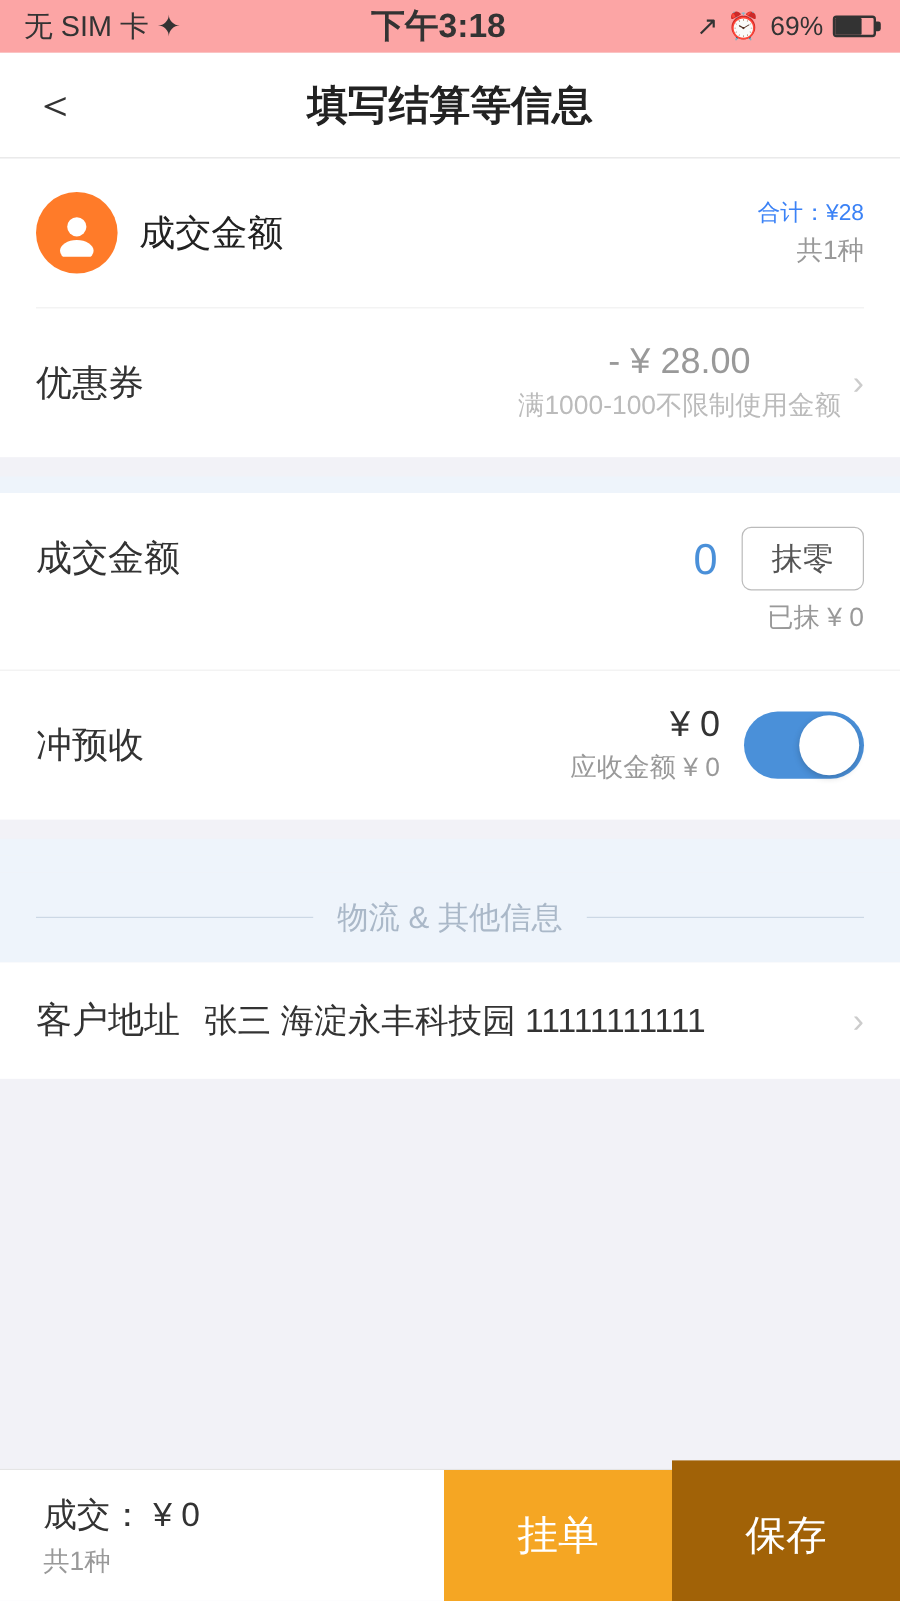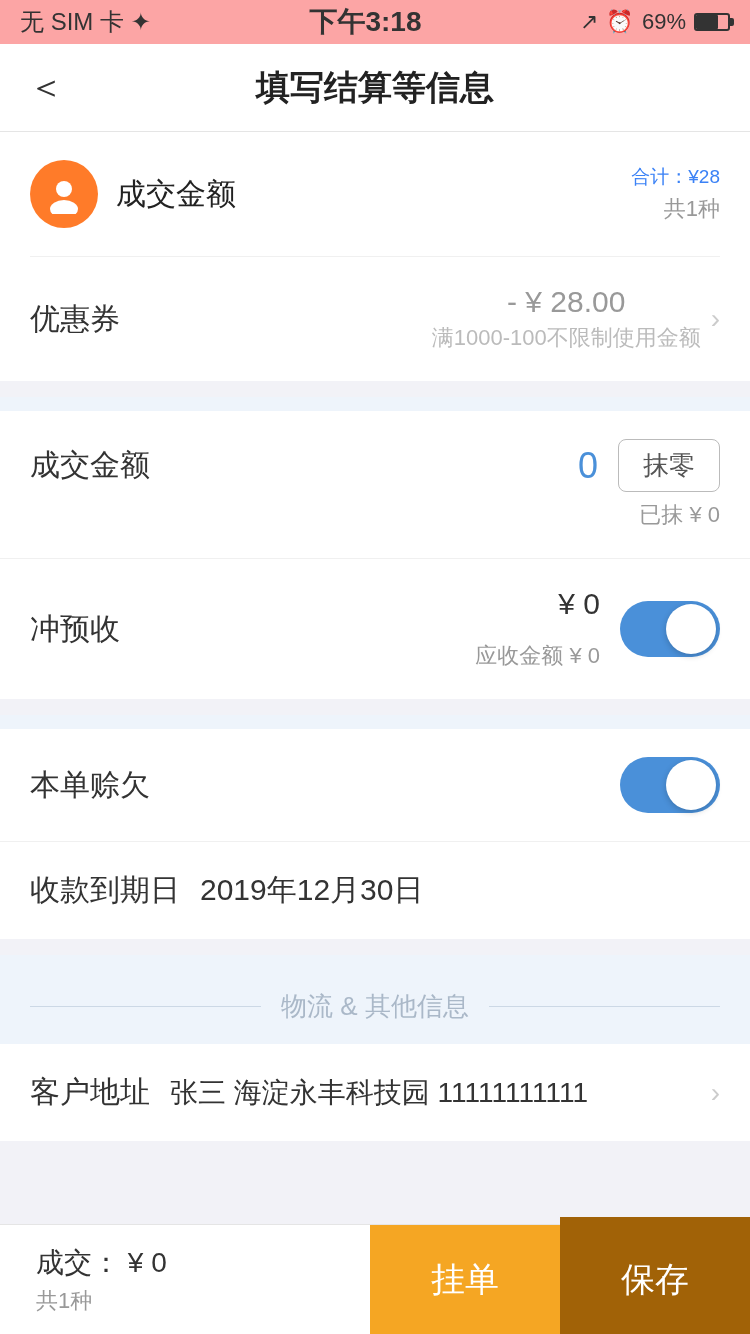--- a/index.html
+++ b/index.html
@@ -189,21 +189,21 @@
       border-top: 1px solid #f0f0f0;
     }
     .prepaid-label { font-size: 30px; color: #333; }
     .prepaid-right {
       display: flex;
       align-items: center;
       gap: 20px;
     }
     .prepaid-amount-wrapper { text-align: right; }
     .prepaid-amount { font-size: 30px; color: #333; }
-    .prepaid-sub { font-size: 22px; color: #999; margin-top: 20px; }
+    .prepaid-sub { font-size: 22px; color: #999; margin-top: 4px; }
 
     
     .toggle {
       width: 100px;
       height: 56px;
       background: #4a90d9;
       border-radius: 28px;
       position: relative;
       cursor: pointer;
     }
@@ -401,33 +401,20 @@
         </div>
         <div class="toggle">
           <div class="toggle-knob"></div>
         </div>
       </div>
     </div>
   </div>
 
   <div class="section-bg"></div>
 
-  <div class="card">
-    <div class="debt-section">
-      <span class="debt-label">本单赊欠</span>
-      <div class="toggle">
-        <div class="toggle-knob"></div>
-      </div>
-    </div>
-
-    <div class="date-row">
-      <span class="date-label">收款到期日</span>
-      <span class="date-value">2019年12月30日</span>
-    </div>
-  </div>
 
   <div class="logistics-divider"></div>
   <div class="logistics-header">
     <div class="logistics-line"></div>
     <span class="logistics-title">物流 &amp; 其他信息</span>
     <div class="logistics-line"></div>
   </div>
 
   <div class="address-row card">
     <span class="address-label">客户地址</span>

